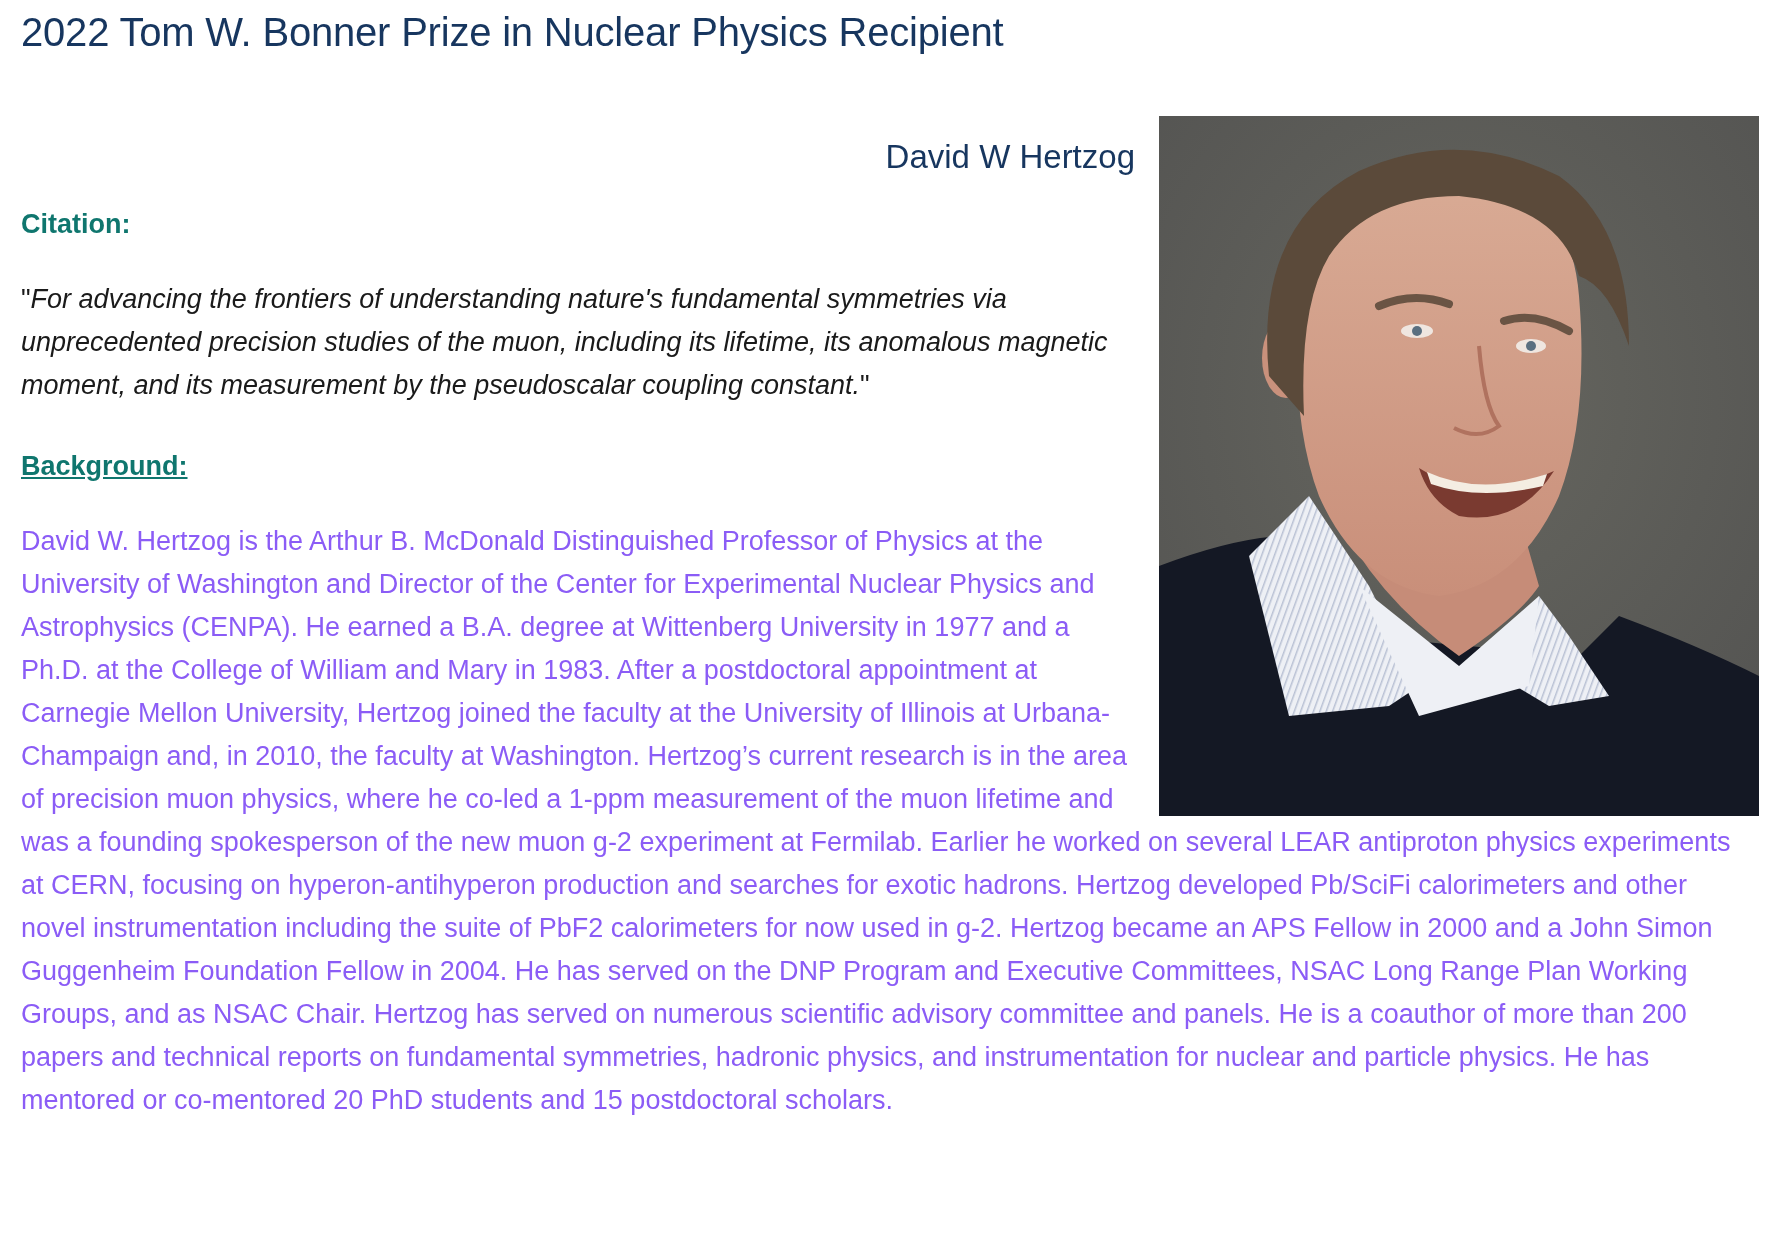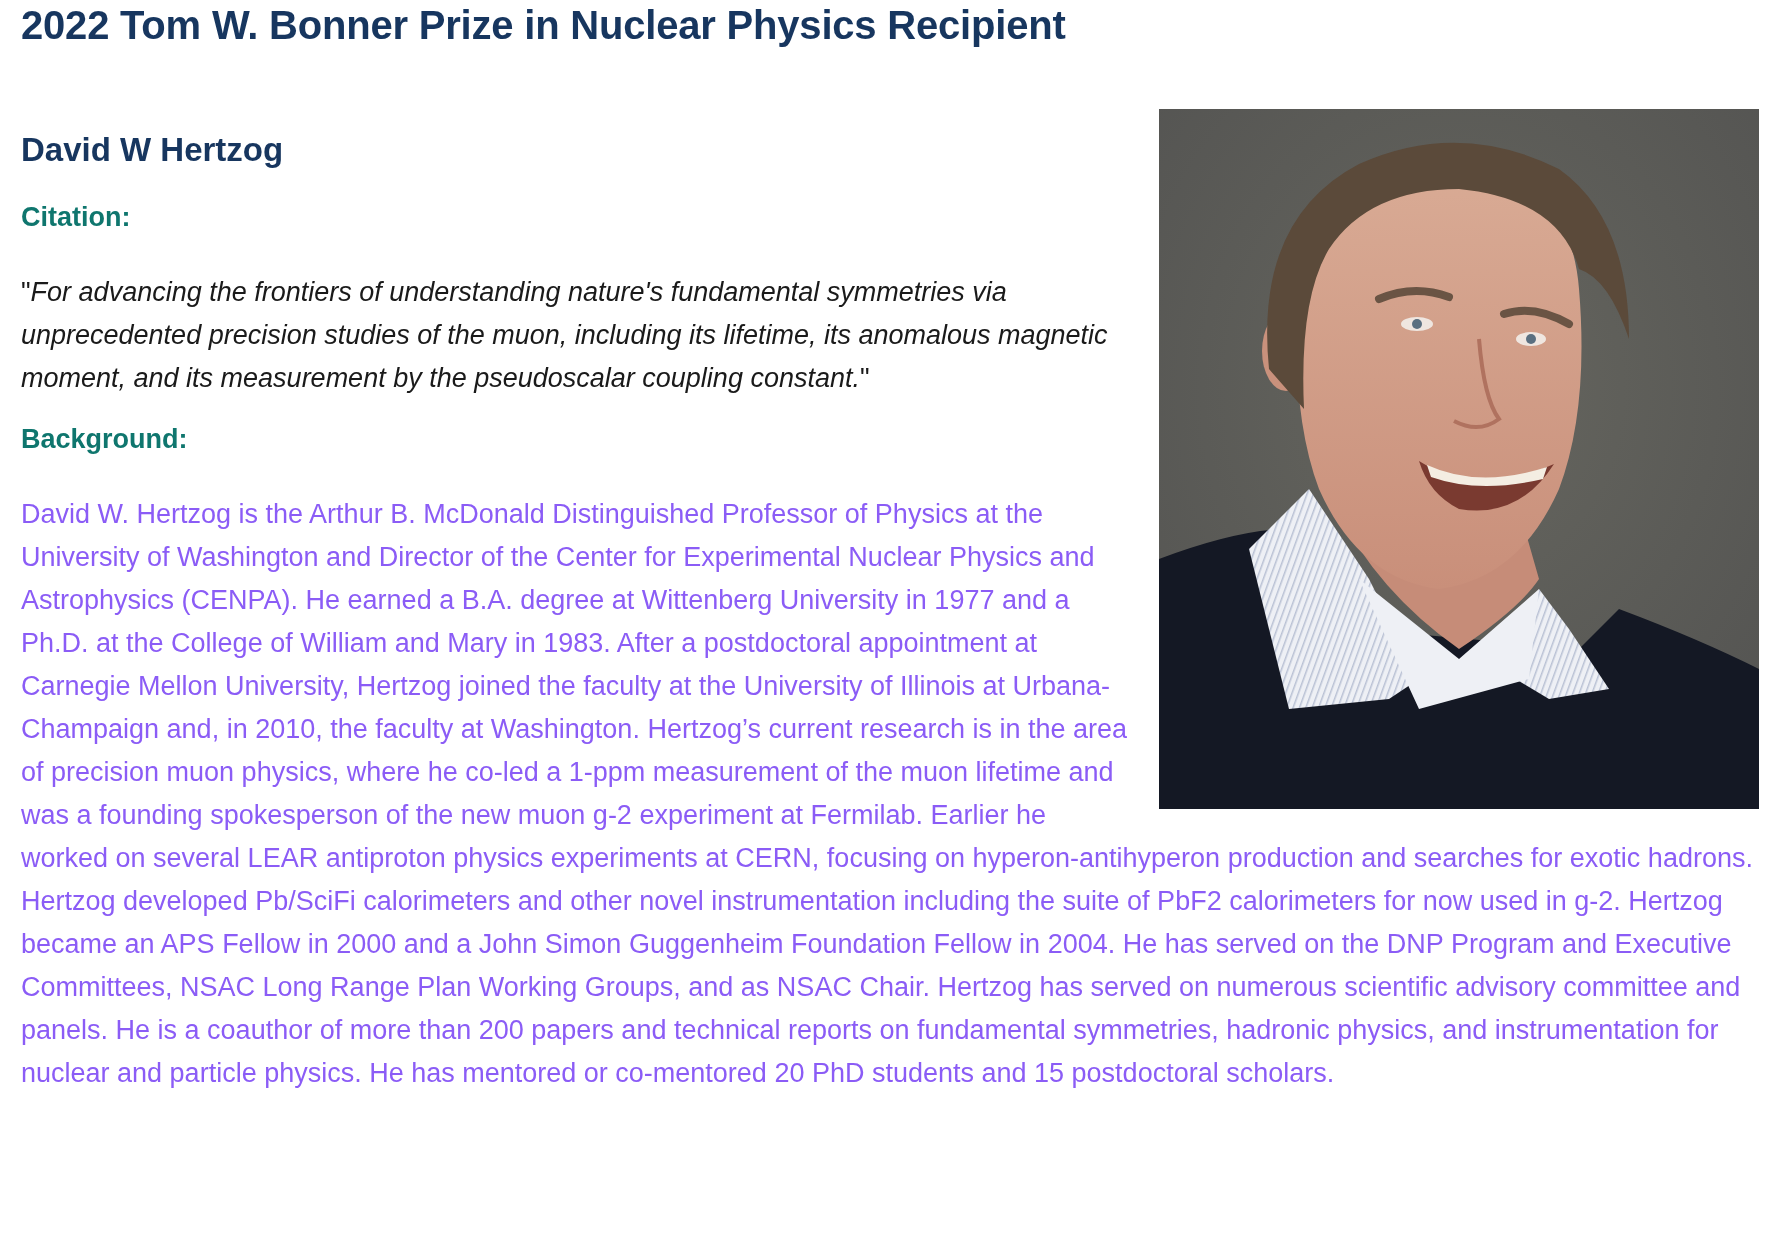--- a/index.html
+++ b/index.html
@@ -16,24 +16,24 @@
     position: relative;
   }
   .page {
     position: absolute;
     left: 21px;
     top: 0;
     width: 1745px;
   }
   .page-title {
     margin: 0;
-    padding-top: 1px;
+    padding-top: 8px;
     font-size: 40px;
     line-height: 48px;
-    font-weight: bold;
+    font-weight: normal;
     color: #17365f;
     letter-spacing: -0.2px;
   }
   .photo {
     float: right;
     width: 600px;
     height: 700px;
     margin-top: 60px;
     margin-left: 24px;
     margin-right: 7px;
@@ -41,42 +41,44 @@
     position: relative;
     overflow: hidden;
   }
   .photo svg { display: block; width: 100%; height: 100%; }
   .recipient {
     margin-top: 79px;
   }
   .recipient-name, .recipient-affil {
     font-size: 33px;
     line-height: 43px;
-    font-weight: bold;
+    font-weight: normal;
     color: #17365f;
     margin: 0;
+    text-align: right;
   }
   .section-label {
     font-size: 27px;
     font-weight: bold;
     color: #0f766e;
     margin: 28px 0 0 0;
     line-height: 36px;
   }
   .citation {
     font-size: 27px;
     line-height: 43px;
     font-style: italic;
     margin: 36px 0 0 0;
     color: #1a1a1a;
     max-width: 1140px;
   }
   .citation .q { font-style: normal; }
   .background-label {
-    margin-top: 21px;
+    margin-top: 41px;
+    text-decoration: underline;
   }
   .bio {
     font-size: 27px;
     line-height: 43px;
     margin: 36px 8px 0 0;
     color: #8b5cf6;
   }
 </style>
 </head>
 <body>

